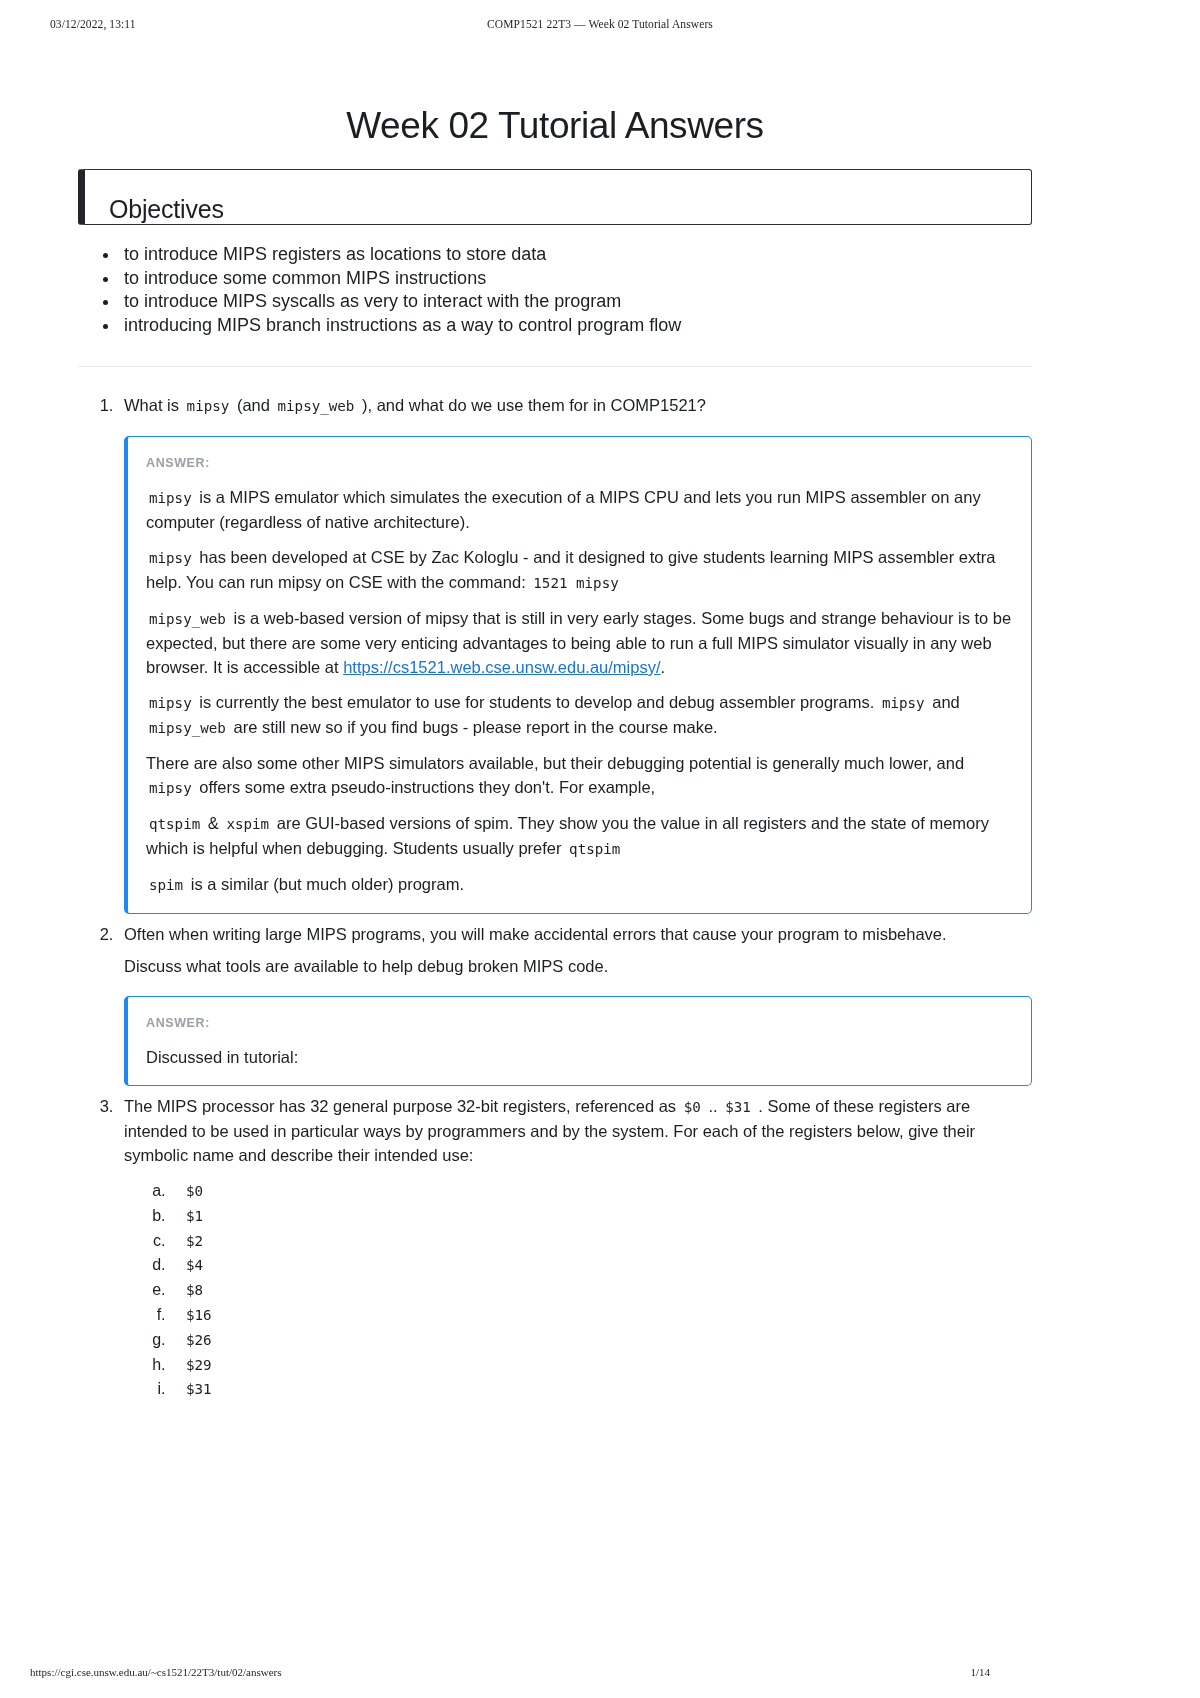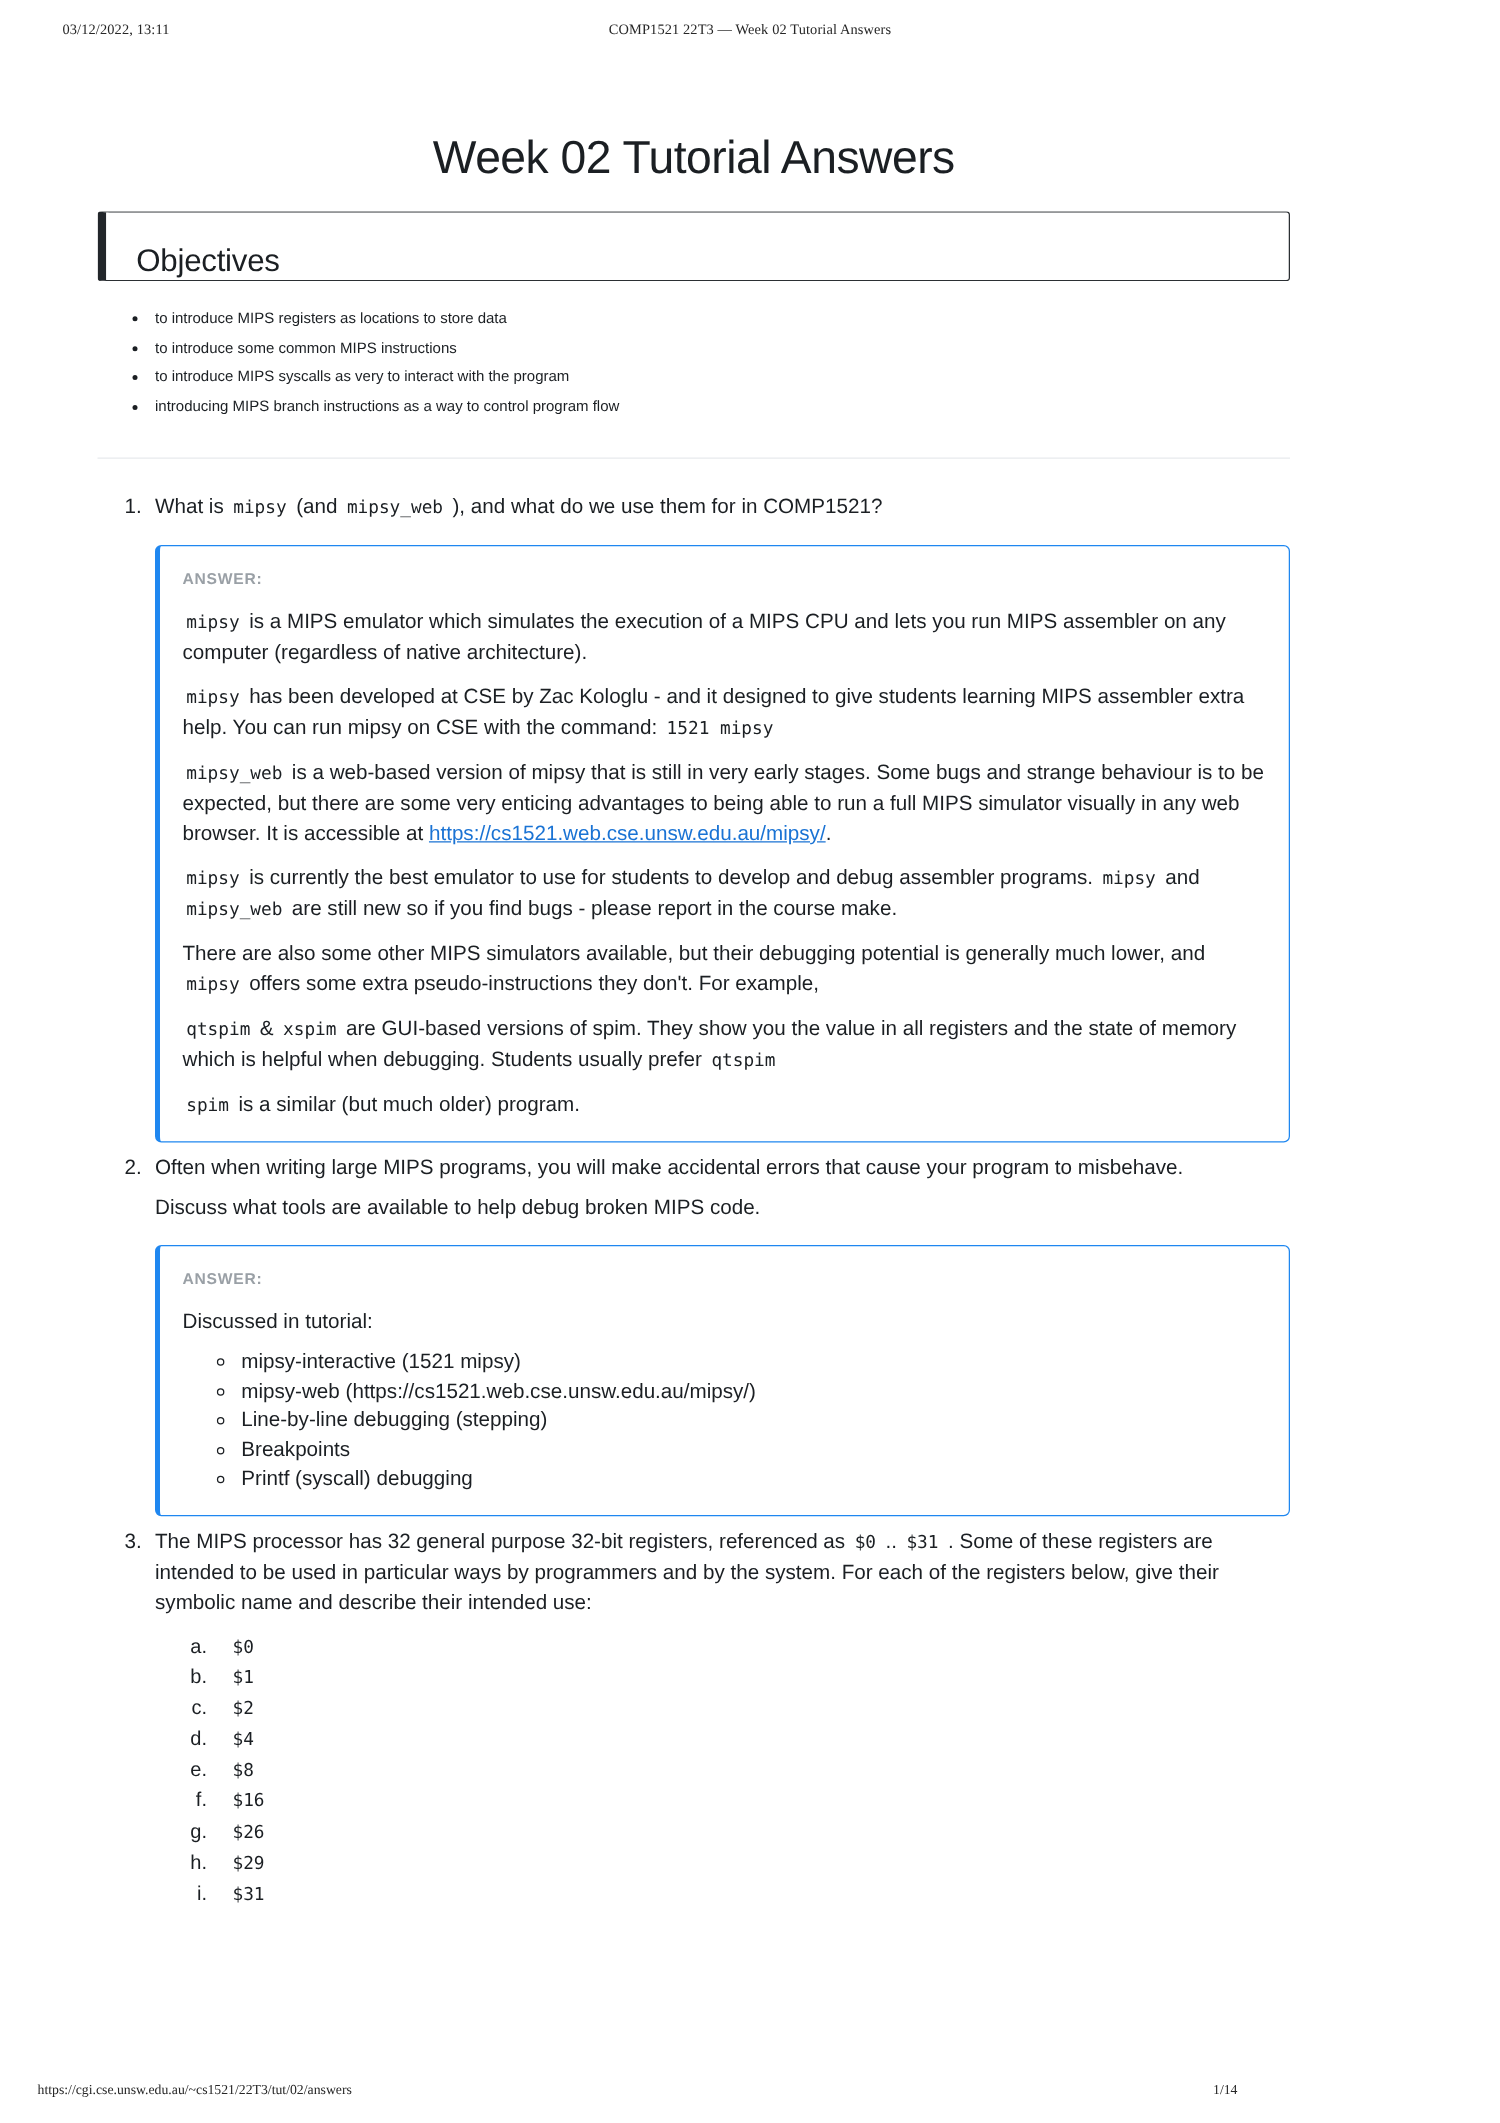--- a/index.html
+++ b/index.html
@@ -101,21 +101,21 @@
     color: #1b1f23;
     letter-spacing: -0.2px;
   }
 
   ul.obj-list {
     margin: 18px 0 0 0;
     padding-left: 42px;
     list-style: disc;
   }
   ul.obj-list li {
-    font-size: 12px;
+    font-size: 18px;
     line-height: 23.5px;
     margin-bottom: 0px;
     padding-left: 4px;
     color: #1b1f23;
   }
 
   hr.sep {
     border: none;
     border-top: 1px solid #e8eaed;
     margin: 29px 0 0 0;
@@ -254,27 +254,20 @@
 
     <div class="spacer-8"></div>
 
     <li>
       <p class="q-para">Often when writing large MIPS programs, you will make accidental errors that cause your program to misbehave.</p>
       <p class="q-para">Discuss what tools are available to help debug broken MIPS code.</p>
 
       <div class="answer-box">
         <div class="answer-label">ANSWER:</div>
         <p>Discussed in tutorial:</p>
-        <ul class="answer-sublist">
-          <li>mipsy-interactive (1521 mipsy)</li>
-          <li>mipsy-web (https://cs1521.web.cse.unsw.edu.au/mipsy/)</li>
-          <li>Line-by-line debugging (stepping)</li>
-          <li>Breakpoints</li>
-          <li>Printf (syscall) debugging</li>
-        </ul>
       </div>
     </li>
 
     <div class="spacer-8"></div>
 
     <li>
       <p class="q-para"><span>The MIPS processor has 32 general purpose 32-bit registers, referenced as </span><code class="mono">$0</code><span> .. </span><code class="mono">$31</code><span> . Some of these registers are intended to be used in particular ways by programmers and by the system. For each of the registers below, give their symbolic name and describe their intended use:</span></p>
 
       <ol class="reg-list">
         <li><code class="mono">$0</code></li>

